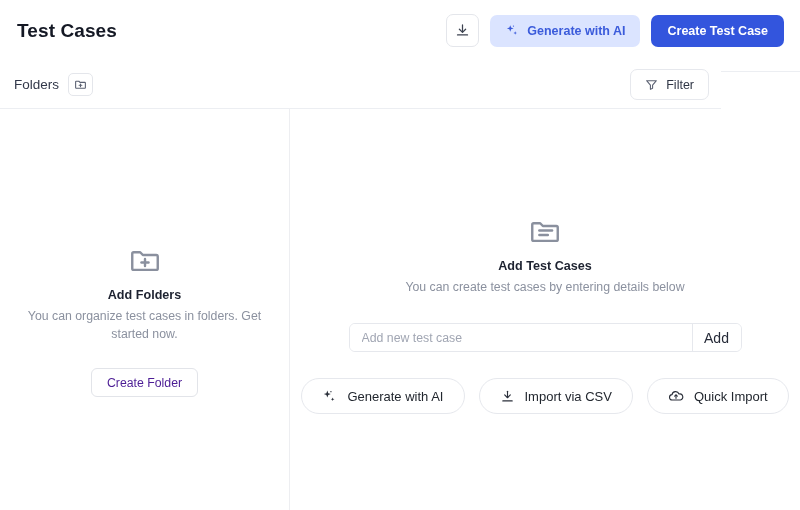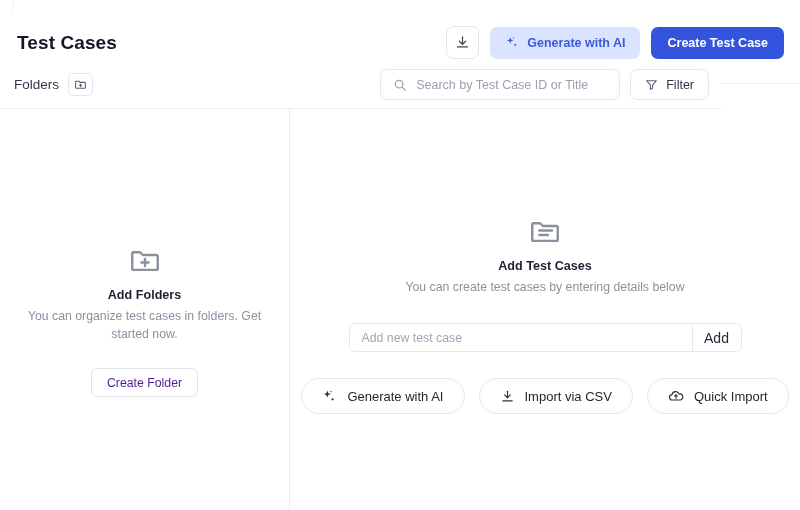--- a/index.html
+++ b/index.html
@@ -7,21 +7,21 @@
     width: 800px; height: 510px;
     background: #ffffff;
     font-family: "Liberation Sans", sans-serif;
     color: #1b1f2a;
     overflow: hidden;
   }
   .app { position: relative; width: 800px; height: 510px; background:#fff; }
 
   
   .header {
-    position: absolute; left: 0; top: 12px; width: 800px; height: 72px;
+    position: absolute; left: 0; top: 0; width: 800px; height: 72px;
     border-bottom: 1px solid #eceef2;
     display: flex; align-items: center; justify-content: space-between;
     padding: 0 16px 10px 16px;
     background: #fff;
   }
   .corner-blob {
     position: absolute; left: -12px; top: -10px;
     width: 26px; height: 26px; border-radius: 50%;
     border: 1.5px solid #f0f1f4; background: transparent;
     pointer-events: none;
@@ -191,29 +191,20 @@
           <svg width="13" height="13" viewBox="0 0 24 24" fill="none" stroke="#5b6172" stroke-width="2" stroke-linecap="round" stroke-linejoin="round">
             <path d="M3 7a1 1 0 011-1h5l2 2h9a1 1 0 011 1v9a1 1 0 01-1 1H4a1 1 0 01-1-1z"></path>
             <path d="M12 11v5"></path>
               <path d="M9.5 13.5h5"></path>
           </svg>
         </span>
       </div>
     </div>
 
     <div class="search-group">
-      <div class="search-box">
-        <span>
-          <svg width="14" height="14" viewBox="0 0 24 24" fill="none" stroke="#9aa0ae" stroke-width="2" stroke-linecap="round">
-            <circle cx="10.5" cy="10.5" r="6.5"></circle>
-              <path d="M15.5 15.5L21 21"></path>
-          </svg>
-        </span>
-        <input type="text" placeholder="Search by Test Case ID or Title" style="">
-      </div>
 
       <button class="filter-btn">
         <span>
           <svg width="13" height="13" viewBox="0 0 24 24" fill="none" stroke="#5b6172" stroke-width="2" stroke-linecap="round" stroke-linejoin="round">
             <path d="M3 5h18l-7 8v6l-4 2v-8z"></path>
           </svg>
         </span>
         <span>Filter</span>
       </button>
     </div>

